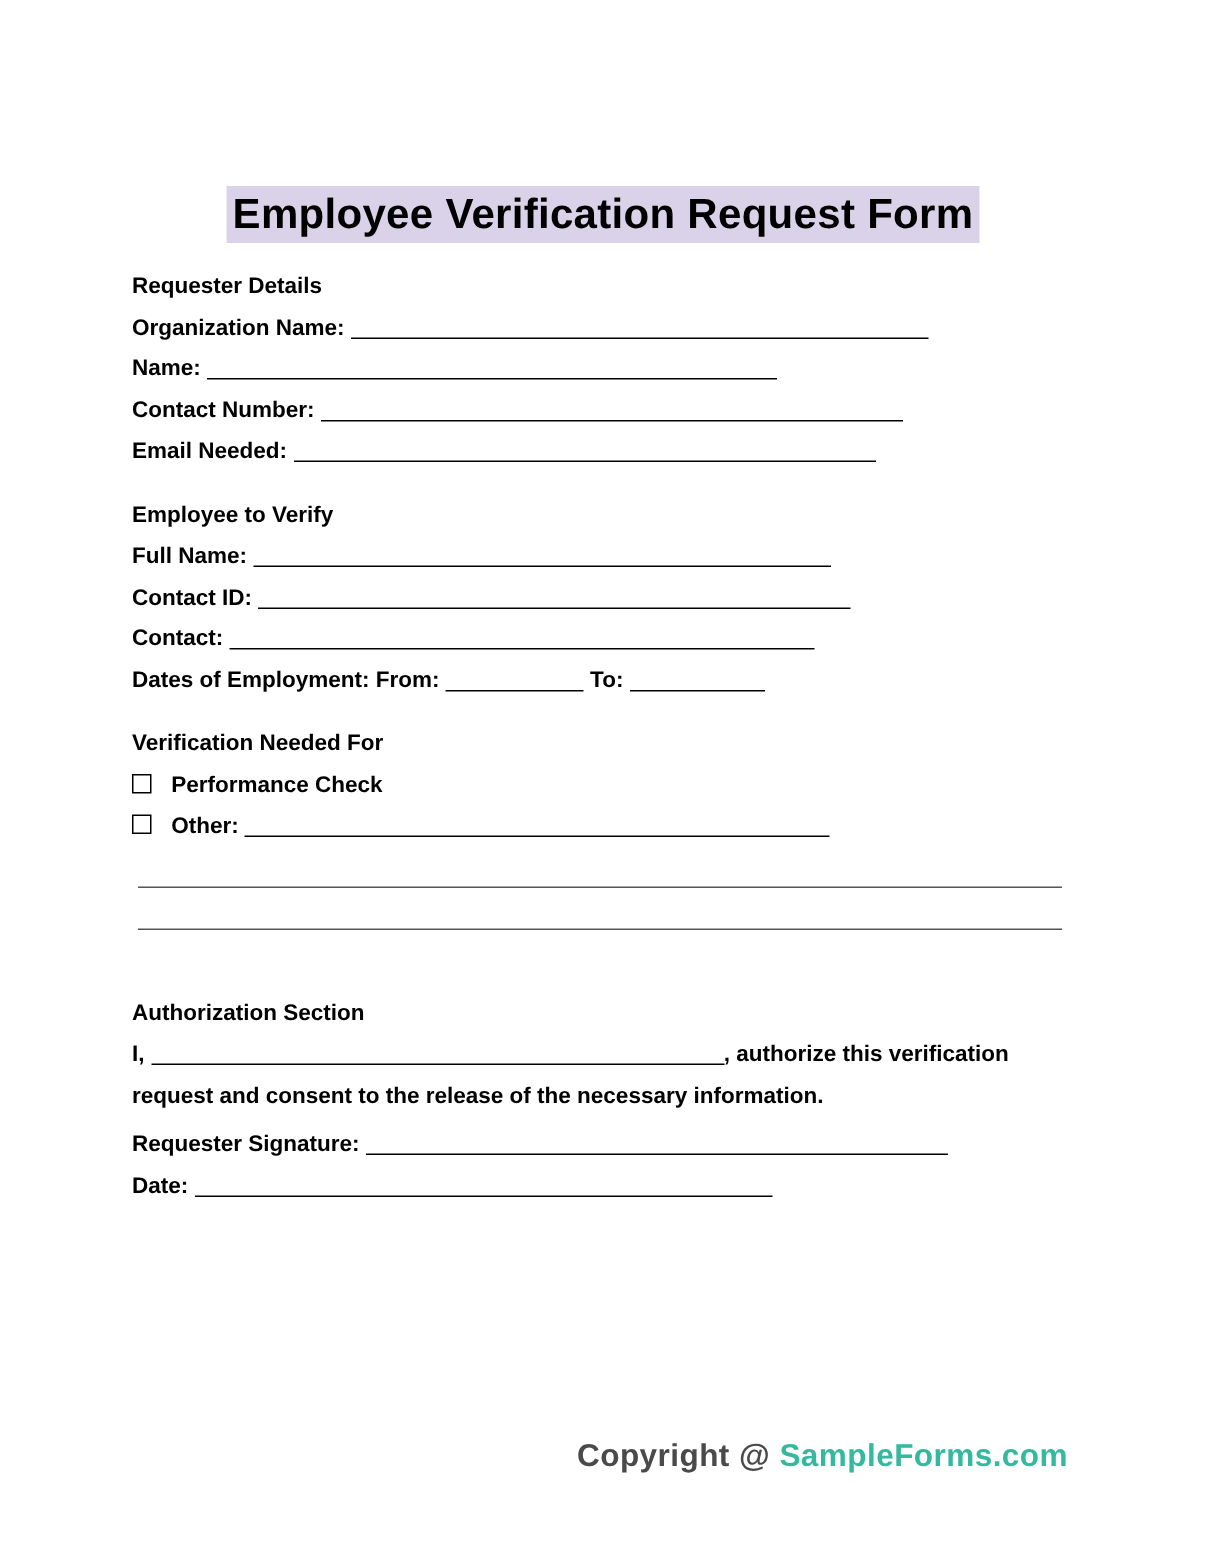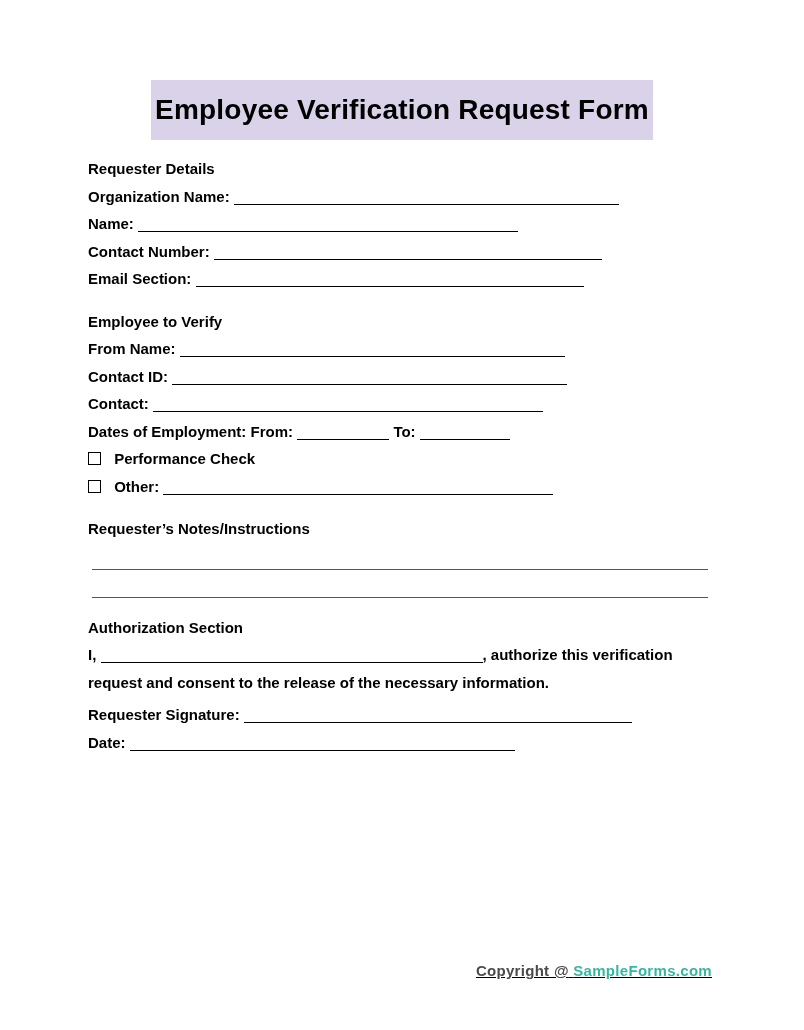--- a/index.html
+++ b/index.html
@@ -20,22 +20,23 @@
   .title-wrap {
     text-align: center;
     padding-top: 80px;
   }
   .title-highlight {
     display: inline-block;
     background: #d9d2e9;
     font-size: 28px;
     line-height: 38px;
     font-weight: bold;
-    padding: 11px 4px;
+    padding: 0 4px;
     letter-spacing: 0.2px;
+    margin-top: 44px;
   }
 
   p { margin: 0; }
   .section-heading { margin-top: 15px; }
   .first-heading { }
 
   .blank {
     display: inline-block;
     height: 14px;
     border-bottom: 1.4px solid #000;
@@ -56,31 +57,30 @@
 
   .note-line {
     border-bottom: 1px solid #555;
     height: 0;
     width: 616px;
     margin-left: 4px;
   }
   .note-line-1 { margin-top: 26px; }
   .note-line-2 { margin-top: 27px; }
 
-  .auth-heading { margin-top: 16px; }
+  .auth-heading { margin-top: 42px; }
   .sig-row { margin-top: 5px; }
 
   .footer {
     position: absolute;
     top: 957px;
     right: 92px;
-    font-size: 15px;
+    font-size: 21px;
     letter-spacing: 0.3px;
     font-weight: bold;
-    text-decoration: underline;
   }
   .copyright-text { color: #4a4a4a; }
   .footer-link { color: #35b8a0; text-decoration: none; cursor: pointer; }
 </style>
 </head>
 <body>
 
 <div class="doc">
   <div class="title-wrap">
     <span class="title-highlight">Employee Verification Request Form</span>
@@ -95,56 +95,56 @@
     </p>
     <p>
       <span>Name:</span>
       <span class="blank" style="width:380px"></span>
     </p>
     <p>
       <span>Contact Number:</span>
       <span class="blank" style="width:388px"></span>
     </p>
     <p>
-      <span>Email Section:</span>
+      <span>Email Needed:</span>
       <span class="blank" style="width:388px"></span>
     </p>
 
     <p class="section-heading">Employee to Verify</p>
     <p>
-      <span>From Name:</span>
+      <span>Full Name:</span>
       <span class="blank" style="width:385px"></span>
     </p>
     <p>
       <span>Contact ID:</span>
       <span class="blank" style="width:395px"></span>
     </p>
     <p>
       <span>Contact:</span>
       <span class="blank" style="width:390px"></span>
     </p>
     <p>
       <span>Dates of Employment:</span>
       <span>From:</span>
       <span class="blank" style="width:92px"></span>
       <span>To:</span>
       <span class="blank" style="width:90px"></span>
     </p>
 
+    <p class="section-heading">Verification Needed For</p>
     <p>
       <span class="checkbox"></span>
       <span>Performance Check</span>
     </p>
     <p>
       <span class="checkbox"></span>
       <span>Other:</span>
       <span class="blank" style="width:390px"></span>
     </p>
 
-    <p class="section-heading">Requester’s Notes/Instructions</p>
     <div class="note-line note-line-1"></div>
     <div class="note-line note-line-2"></div>
 
     <p class="section-heading auth-heading">Authorization Section</p>
     <p><span>I,</span> <span class="blank" style="width:382px"></span><span>, authorize this verification</span></p>
     <p>request and consent to the release of the necessary information.</p>
 
     <p class="sig-row">
       <span>Requester Signature:</span>
       <span class="blank" style="width:388px"></span>

